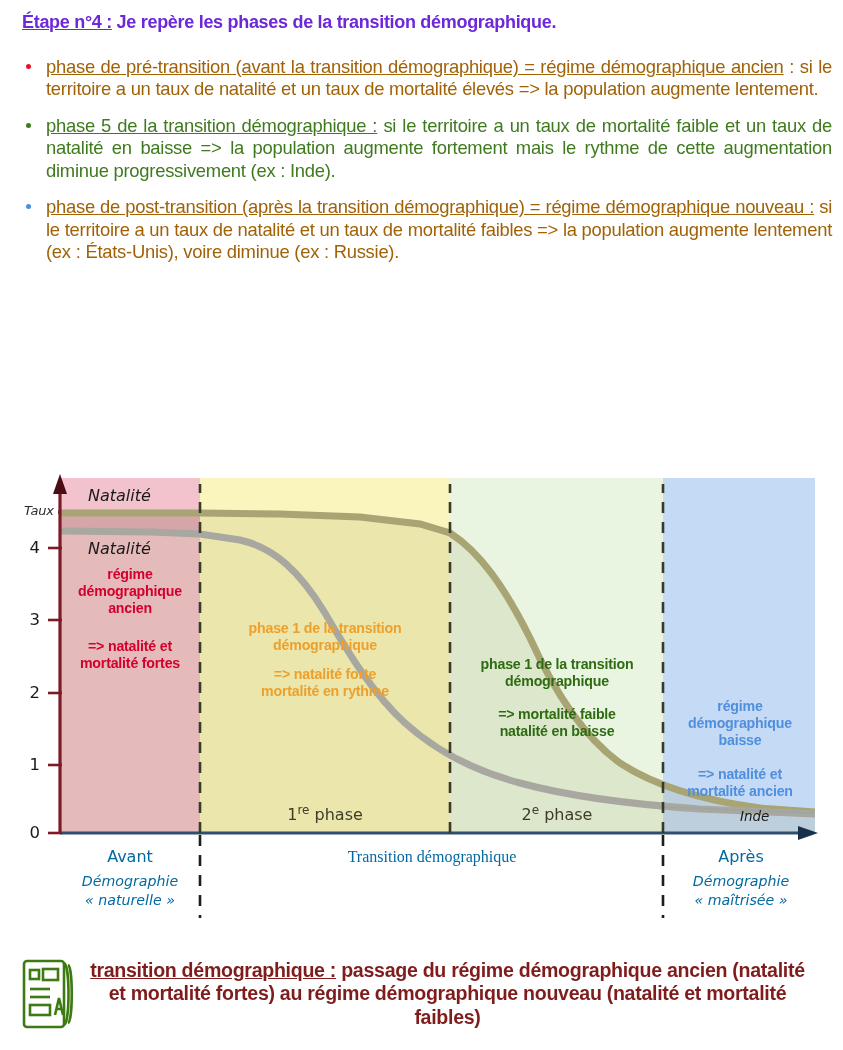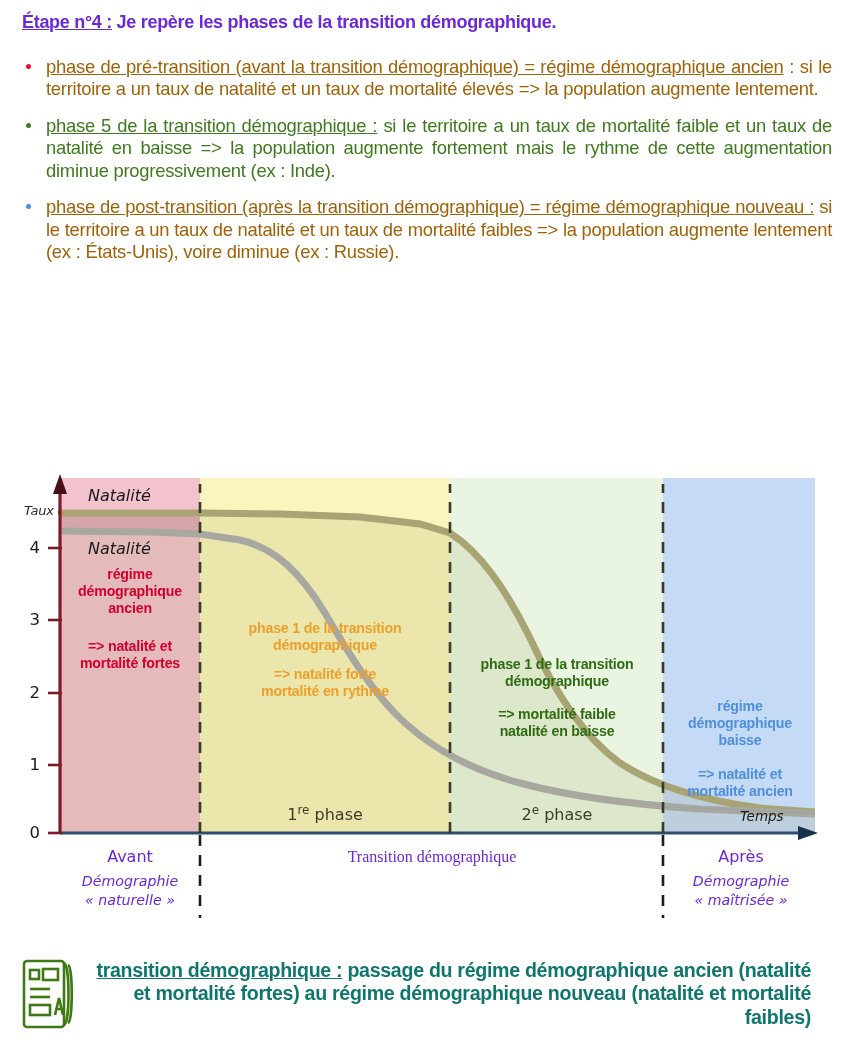--- a/index.html
+++ b/index.html
@@ -114,21 +114,21 @@
     font-size: 13.5px;
     font-style: italic;
     color: #1a1a1a;
     font-family: "DejaVu Sans", sans-serif;
   }
 
   .axis-cat {
     position: absolute;
     text-align: center;
     font-size: 16px;
-    color: #6d28d9;
+    color: #0369a1;
     font-family: "DejaVu Sans", sans-serif;
     line-height: 1.35;
   }
   .axis-cat .sub {
     display: block;
     font-style: italic;
     font-size: 14.2px;
     margin-top: 4px;
   }
 
@@ -136,24 +136,24 @@
   .defbox {
     position: absolute;
     left: 14px; top: 946px;
     width: 815px; height: 96px;
     display: flex;
     align-items: center;
   }
   .def-icon { width: 70px; flex: 0 0 70px; display:flex; align-items:center; justify-content:center; }
   .def-text {
     flex: 1 1 auto;
-    text-align: right;
+    text-align: center;
     font-size: 19.6px;
     font-weight: bold;
-    color: #0f766e;
+    color: #7f1d1d;
     line-height: 1.18;
     letter-spacing: -0.3px;
     padding-right: 18px;
   }
   .def-text .u { text-decoration: underline; }
 </style>
 </head>
 <body>
 
 <div class="heading">
@@ -312,21 +312,21 @@
     <span>mortalité ancien</span>
   </div>
 
   <div class="phase-label" style="left:230px; top:355px; width:190px;">
     <span>1</span><sup>re</sup><span> phase</span>
   </div>
   <div class="phase-label" style="left:462px; top:355px; width:190px;">
     <span>2</span><sup>e</sup><span> phase</span>
   </div>
 
-  <div class="temps-label" style="left:740px; top:360px;">Temps</div>
+  <div class="temps-label" style="left:740px; top:360px;">Inde</div>
 
   <div class="axis-cat" style="left:62px; top:398px; width:136px;">
     <span>Avant</span>
     <span class="sub">
       <span>Démographie</span><br>
       <span>« naturelle »</span>
     </span>
   </div>
 
   <div class="axis-cat" style="left:204px; top:398px; width:456px;font-family:Liberation Serif, serif;">

